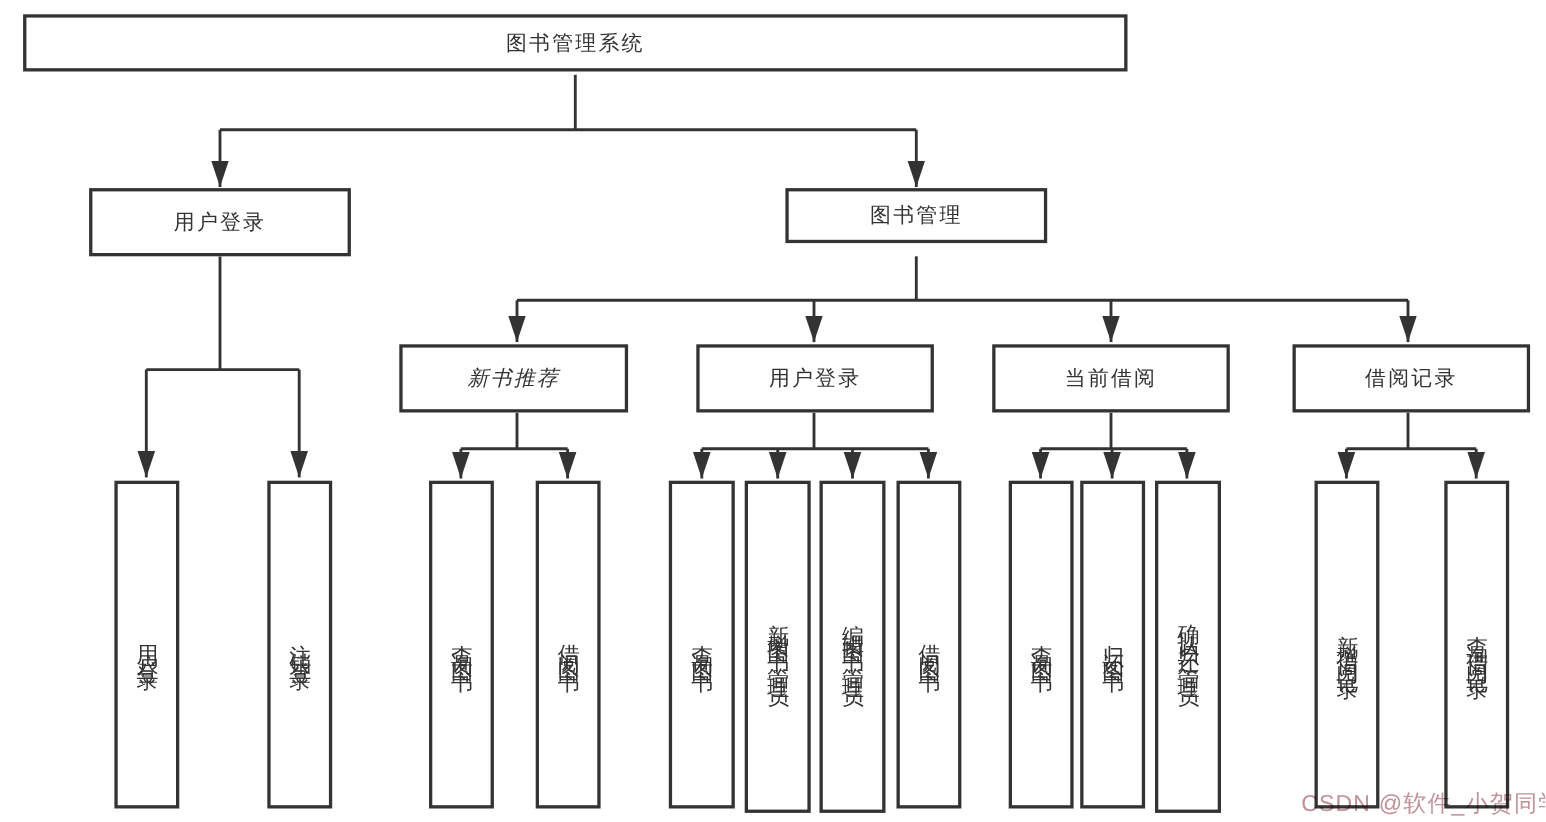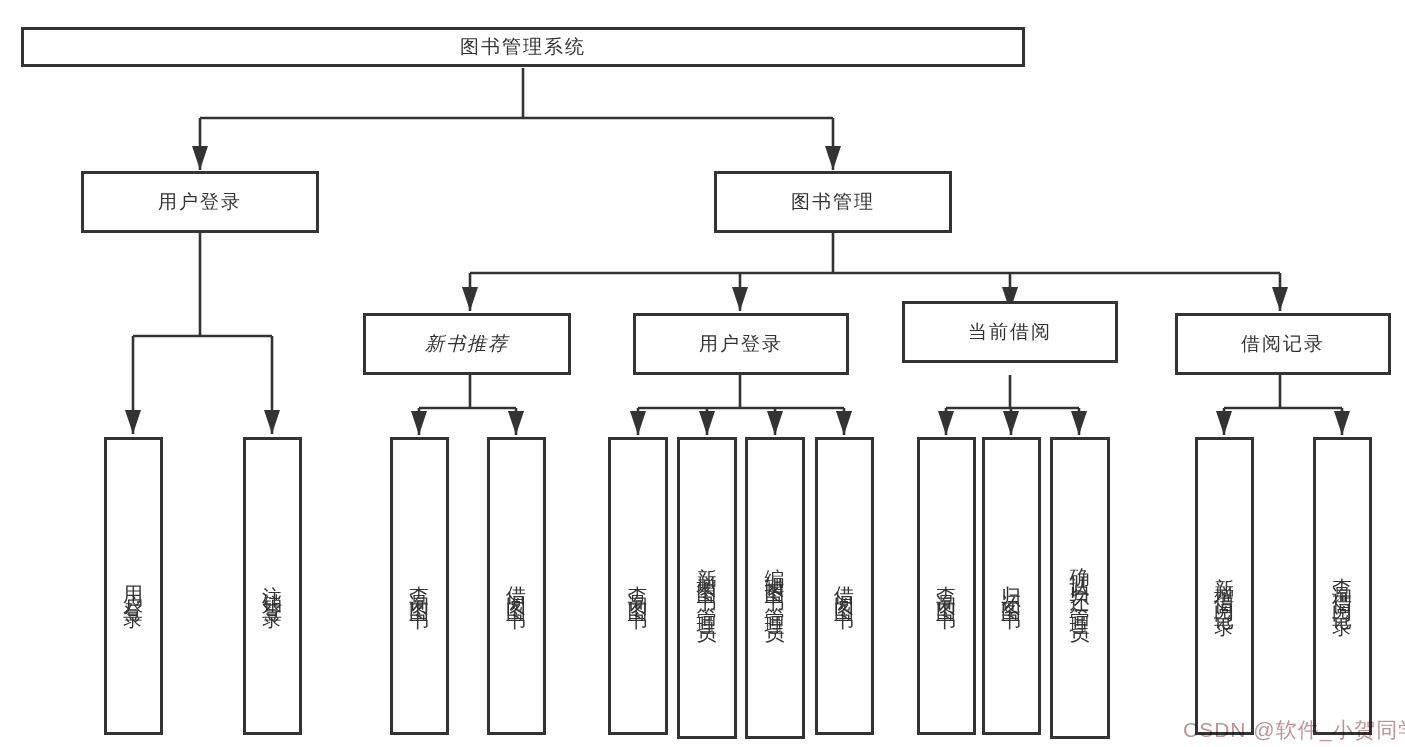--- a/index.html
+++ b/index.html
@@ -99,38 +99,38 @@
       <path d="M1011,408 V435" marker-end="url(#arrowhead)"></path>
       <path d="M1079,408 V435" marker-end="url(#arrowhead)"></path>
 
       <path d="M1280,375 V408"></path>
       <path d="M1224,408 H1342"></path>
       <path d="M1224,408 V435" marker-end="url(#arrowhead)"></path>
       <path d="M1342,408 V435" marker-end="url(#arrowhead)"></path>
     </g>
   </svg>
 
-  <div class="node h" style="left:21px; top:27px; width:1004px; height:40px;">
+  <div class="node h" style="left:21px; top:13px; width:1004px; height:52px;">
     <span>图书管理系统</span>
   </div>
 
   <div class="node h" style="left:81px; top:171px; width:238px; height:62px;">
     <span>用户登录</span>
   </div>
-  <div class="node h" style="left:714px; top:171px; width:238px; height:62px;">
+  <div class="node h" style="left:714px; top:171px; width:238px; height:50px;">
     <span>图书管理</span>
   </div>
 
   <div class="node h" style="left:363px; top:313px; width:208px; height:62px;font-style:italic;">
     <span>新书推荐</span>
   </div>
   <div class="node h" style="left:633px; top:313px; width:216px; height:62px;">
     <span>用户登录</span>
   </div>
-  <div class="node h" style="left:902px; top:301px; width:216px; height:62px;">
+  <div class="node h" style="left:902px; top:313px; width:216px; height:62px;">
     <span>当前借阅</span>
   </div>
   <div class="node h" style="left:1175px; top:313px; width:216px; height:62px;">
     <span>借阅记录</span>
   </div>
 
   <div class="node v" style="left:104px; top:437px; width:59px; height:298px;">
     <span>用户登录</span>
   </div>
   <div class="node v" style="left:243px; top:437px; width:59px; height:298px;">

